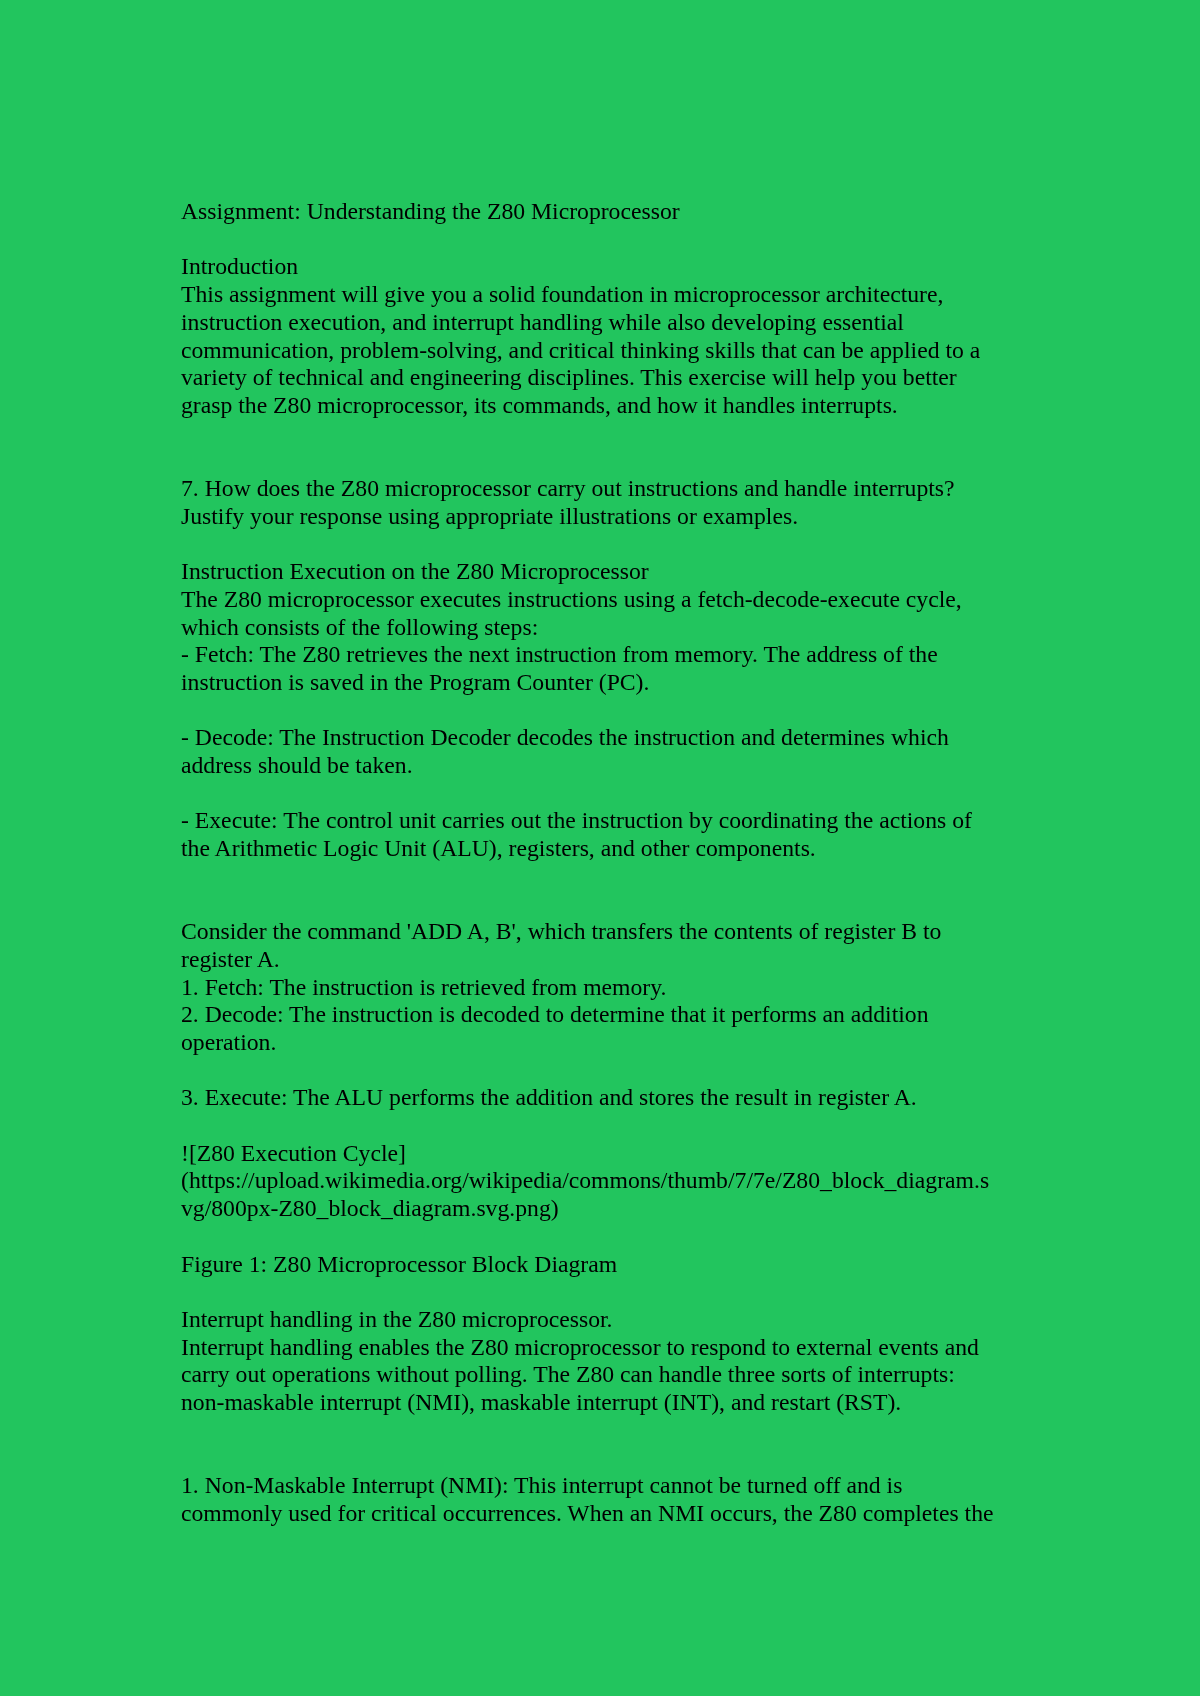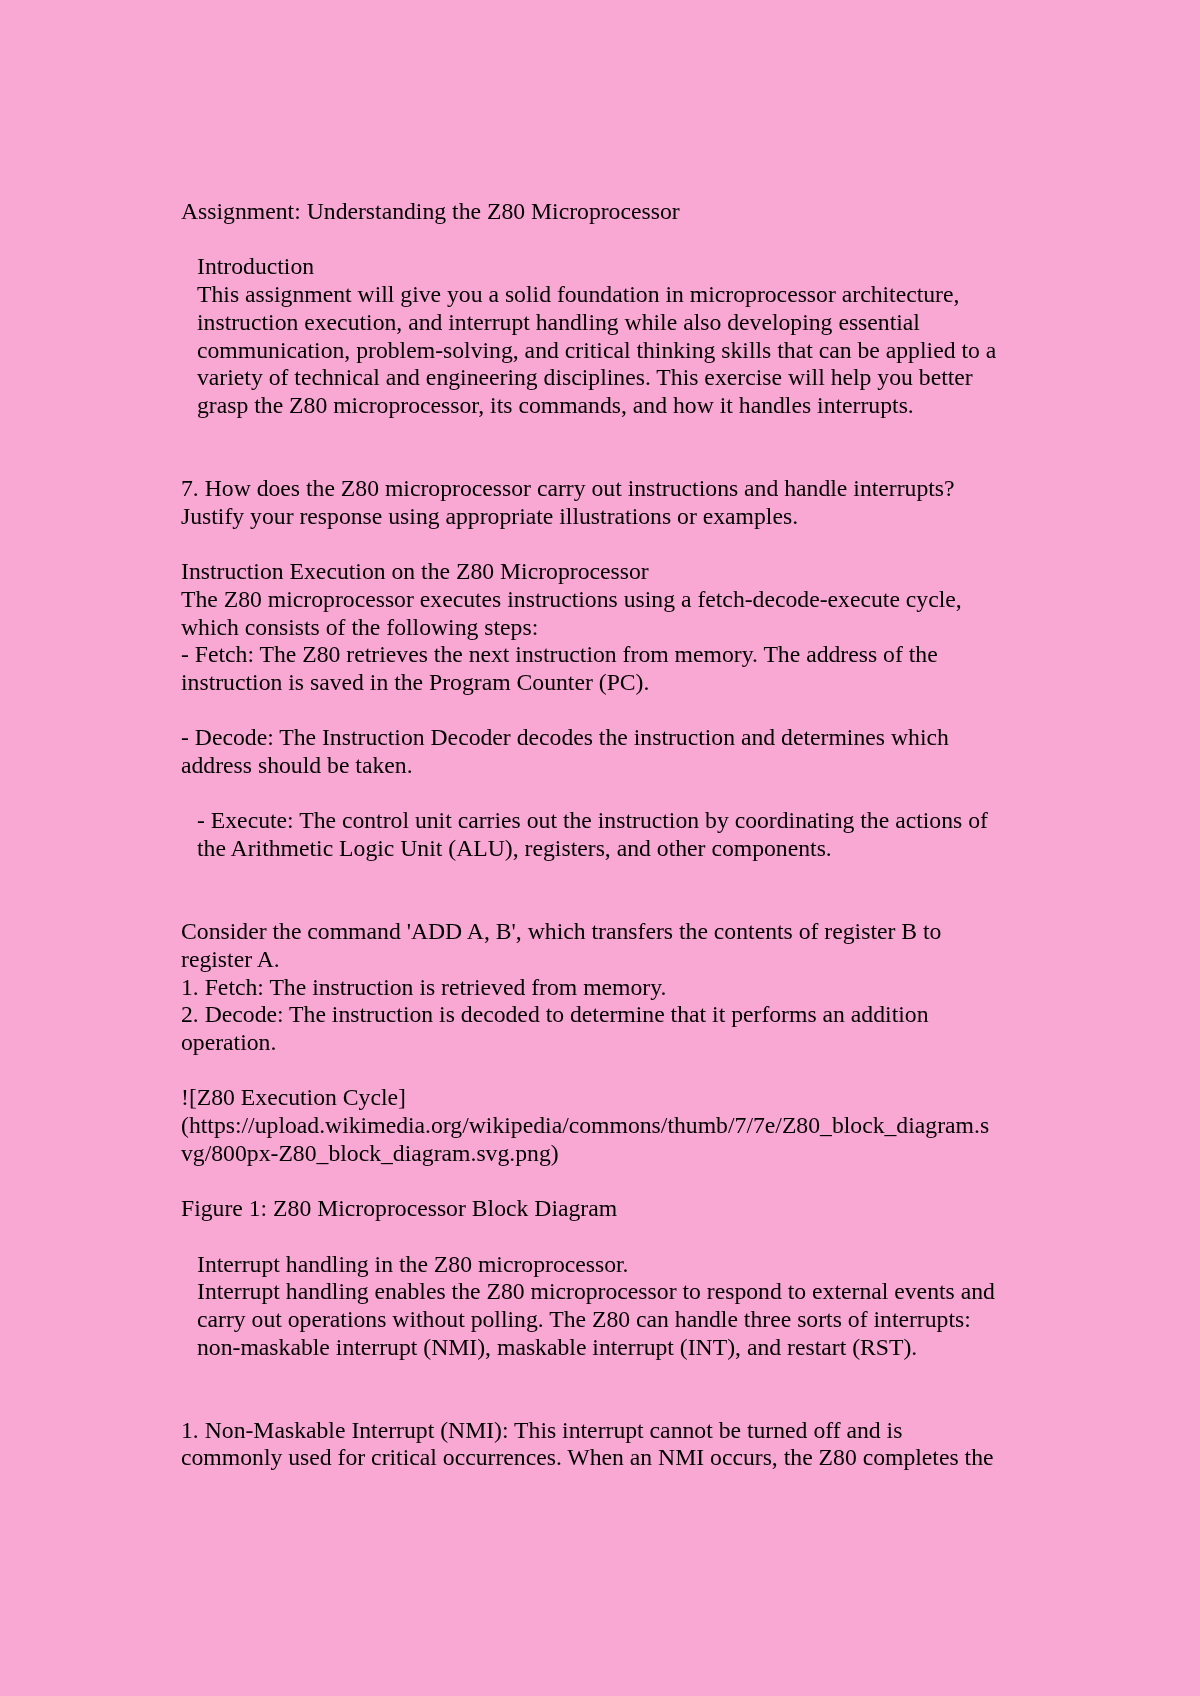--- a/index.html
+++ b/index.html
@@ -4,59 +4,60 @@
 <style>
   html, body {
     margin: 0;
     padding: 0;
     background: #ffffff;
   }
   .page {
     position: relative;
     width: 1200px;
     height: 1696px;
-    background: #f9a8d4;
+    background: #22c55e;
     overflow: hidden;
   }
   .content {
     position: absolute;
     left: 181px;
     top: 198px;
     width: 818px;
     font-family: "Liberation Serif", "DejaVu Serif", serif;
     font-size: 23.7px;
     line-height: 27.7px;
     color: #000000;
   }
   .content p {
     margin: 0;
     white-space: pre-wrap;
     overflow-wrap: break-word;
     word-wrap: break-word;
   }
   .content p.g1 { margin-bottom: 27.7px; }  
-  .content p.g2 { margin-bottom: 55.4px; margin-left: 16px; }  
+  .content p.g2 { margin-bottom: 55.4px; }  
   .content p.g0 { margin-bottom: 4px; }
 </style>
 </head>
 <body>
 
 <div class="page">
   <div class="content">
     <p class="g1">Assignment: Understanding the Z80 Microprocessor</p>
     <p class="g2">Introduction
 This assignment will give you a solid foundation in microprocessor architecture, instruction execution, and interrupt handling while also developing essential communication, problem-solving, and critical thinking skills that can be applied to a variety of technical and engineering disciplines. This exercise will help you better grasp the Z80 microprocessor, its commands, and how it handles interrupts.</p>
     <p class="g1">7. How does the Z80 microprocessor carry out instructions and handle interrupts? Justify your response using appropriate illustrations or examples.</p>
     <p class="g1">Instruction Execution on the Z80 Microprocessor
 The Z80 microprocessor executes instructions using a fetch-decode-execute cycle, which consists of the following steps:
 - Fetch: The Z80 retrieves the next instruction from memory. The address of the instruction is saved in the Program Counter (PC).</p>
     <p class="g1">- Decode: The Instruction Decoder decodes the instruction and determines which address should be taken.</p>
     <p class="g2">- Execute: The control unit carries out the instruction by coordinating the actions of the Arithmetic Logic Unit (ALU), registers, and other components.</p>
     <p class="g1">Consider the command 'ADD A, B', which transfers the contents of register B to register A.
 1. Fetch: The instruction is retrieved from memory.
 2. Decode: The instruction is decoded to determine that it performs an addition operation.</p>
+    <p class="g1">3. Execute: The ALU performs the addition and stores the result in register A.</p>
     <p class="g1">![Z80 Execution Cycle](https://upload.wikimedia.org/wikipedia/commons/thumb/7/7e/Z80_block_diagram.svg/800px-Z80_block_diagram.svg.png)</p>
     <p class="g1">Figure 1: Z80 Microprocessor Block Diagram</p>
     <p class="g2">Interrupt handling in the Z80 microprocessor.
 Interrupt handling enables the Z80 microprocessor to respond to external events and carry out operations without polling. The Z80 can handle three sorts of interrupts: non-maskable interrupt (NMI), maskable interrupt (INT), and restart (RST).</p>
     <p class="g0">1. Non-Maskable Interrupt (NMI): This interrupt cannot be turned off and is commonly used for critical occurrences. When an NMI occurs, the Z80 completes the</p>
   </div>
 </div>
 
 </body></html>

